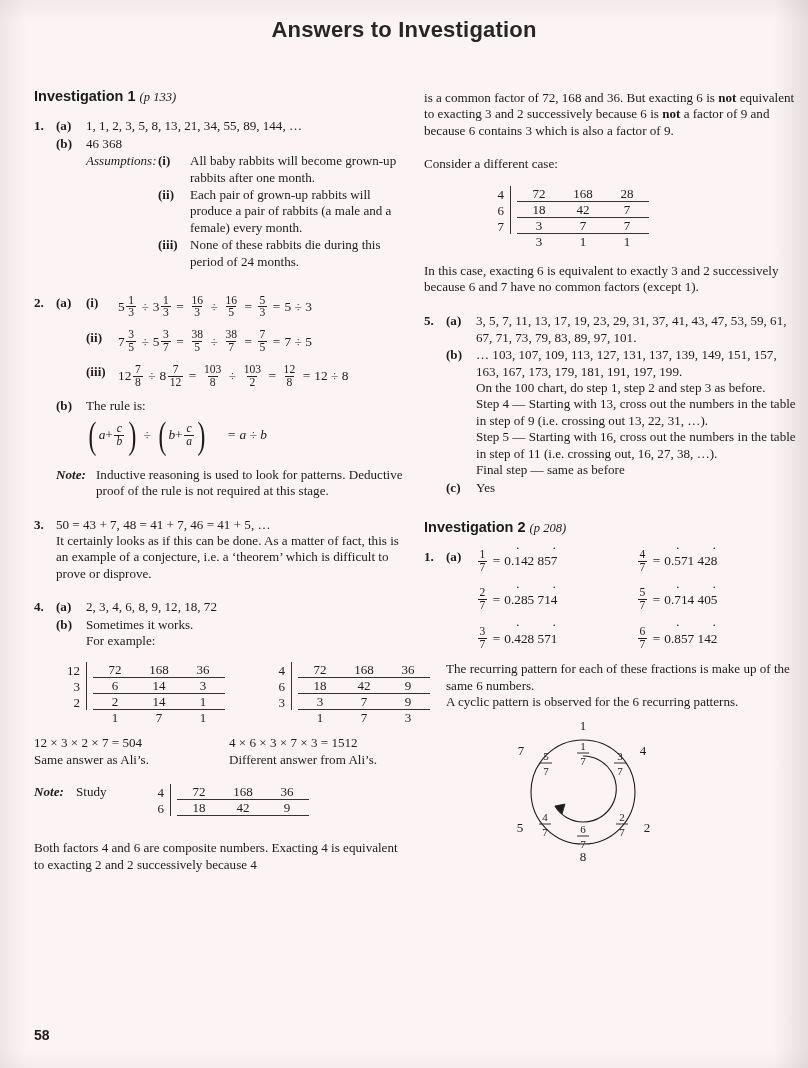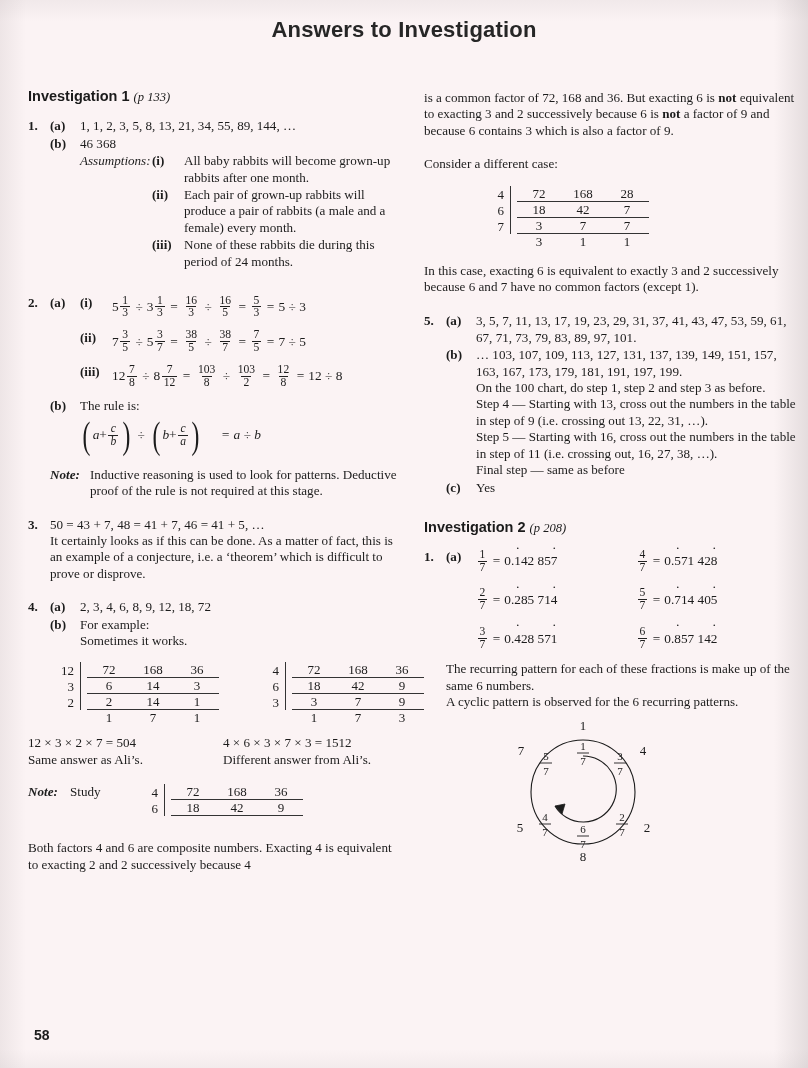--- a/index.html
+++ b/index.html
@@ -42,21 +42,21 @@
     letter-spacing: 0.2px;
   }
   .col {
     position: absolute;
     top: 88px;
     width: 372px;
     font-size: 13.1px;
     line-height: 16.4px;
     color: #1c1c1c;
   }
-  .col-left  { left: 28px; }
+  .col-left  { left: 34px; }
   .col-right { left: 424px; top: 90px; }
 
   .sec-head {
     font-family: "Liberation Sans", sans-serif;
     font-weight: bold;
     font-size: 14.5px;
     color: #1b1b1b;
     margin-bottom: 13px;
   }
   .sec-head .pref {
@@ -391,22 +391,22 @@
     <div class="item">
       <div class="num">4.</div>
       <div class="body">
         <div class="sub">
           <div class="lbl">(a)</div>
           <div class="txt">2, 3, 4, 6, 8, 9, 12, 18, 72</div>
         </div>
         <div class="sub">
           <div class="lbl">(b)</div>
           <div class="txt">
+            <div>Sometimes it works.</div>
             <div>For example:</div>
-            <div>Sometimes it works.</div>
           </div>
         </div>
       </div>
     </div>
 
     <div style="height:10px;"></div>
 
     <div class="tables-pair">
       <div class="divtable">
         <div class="r">

